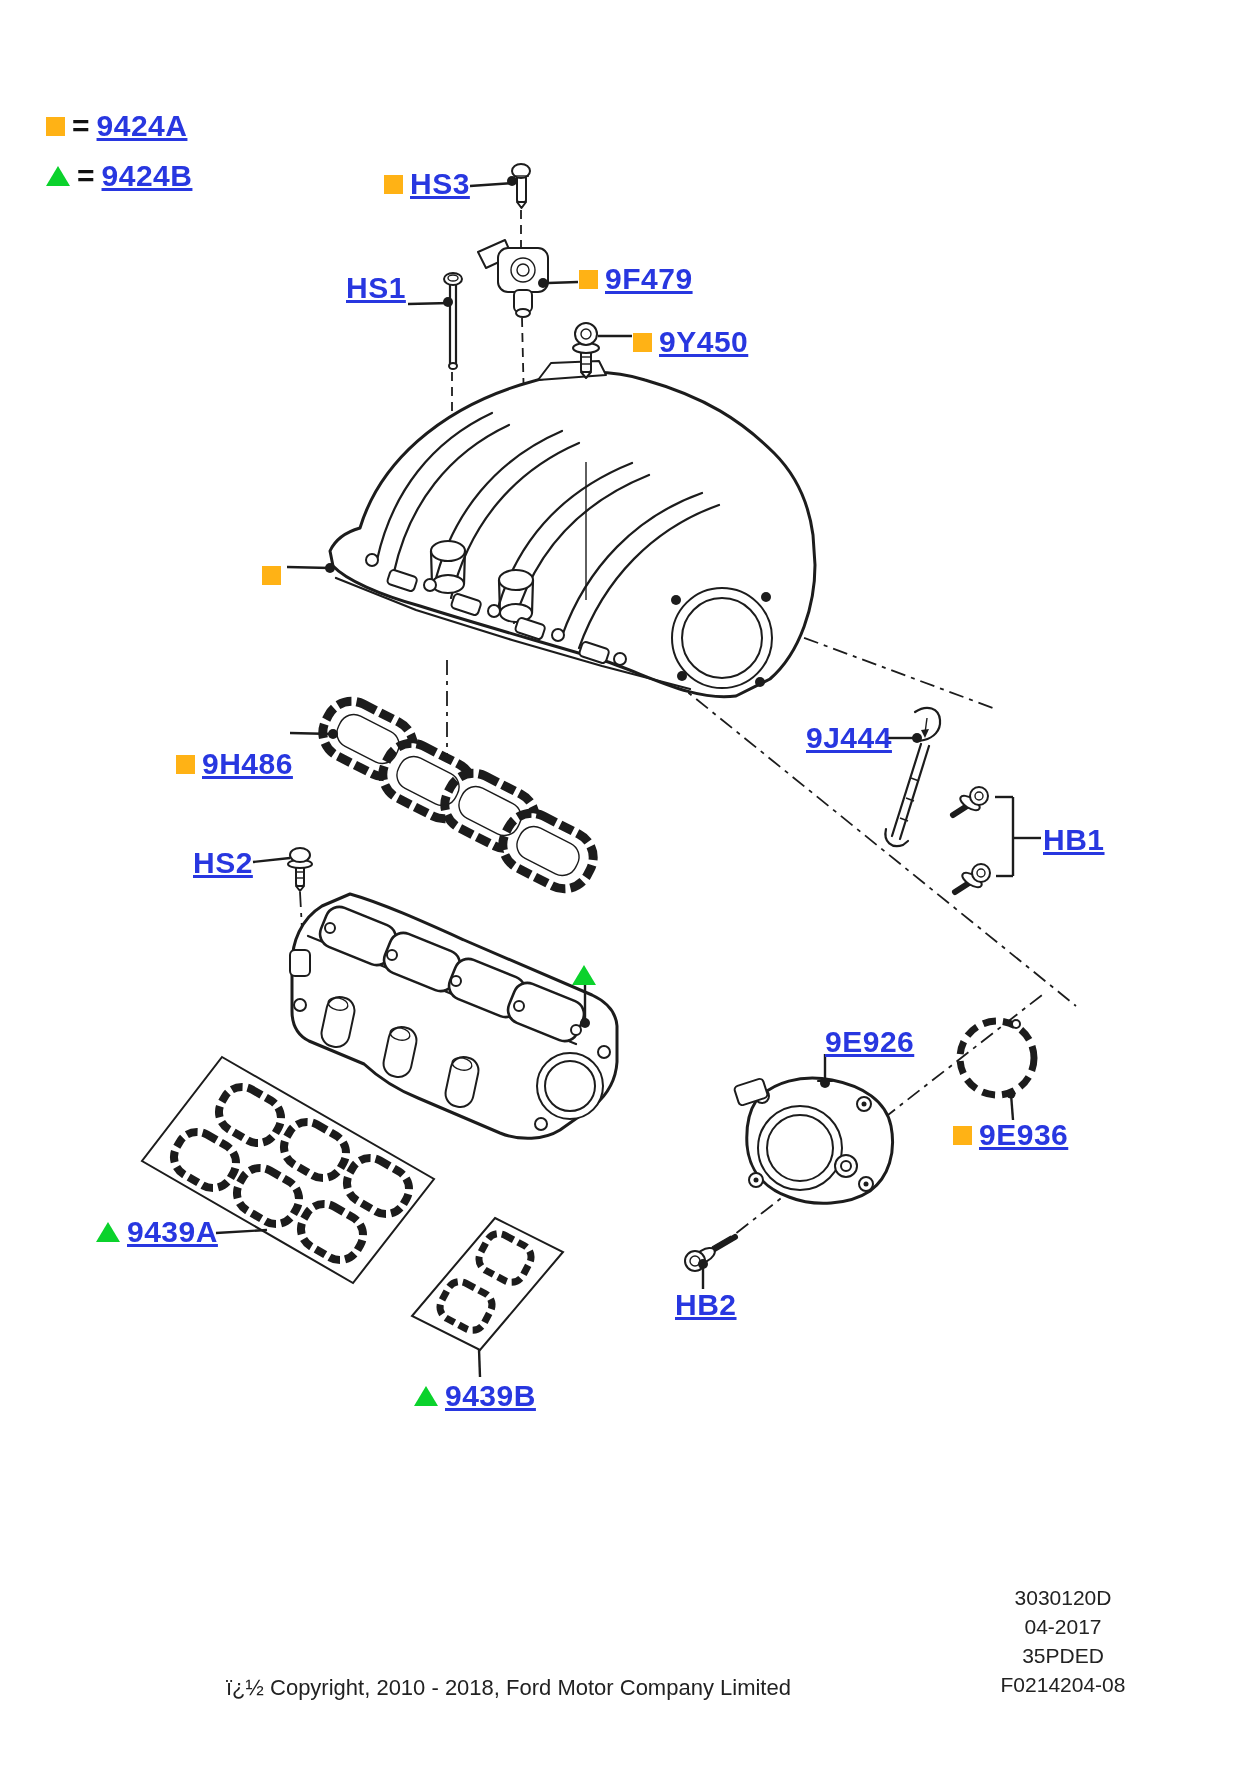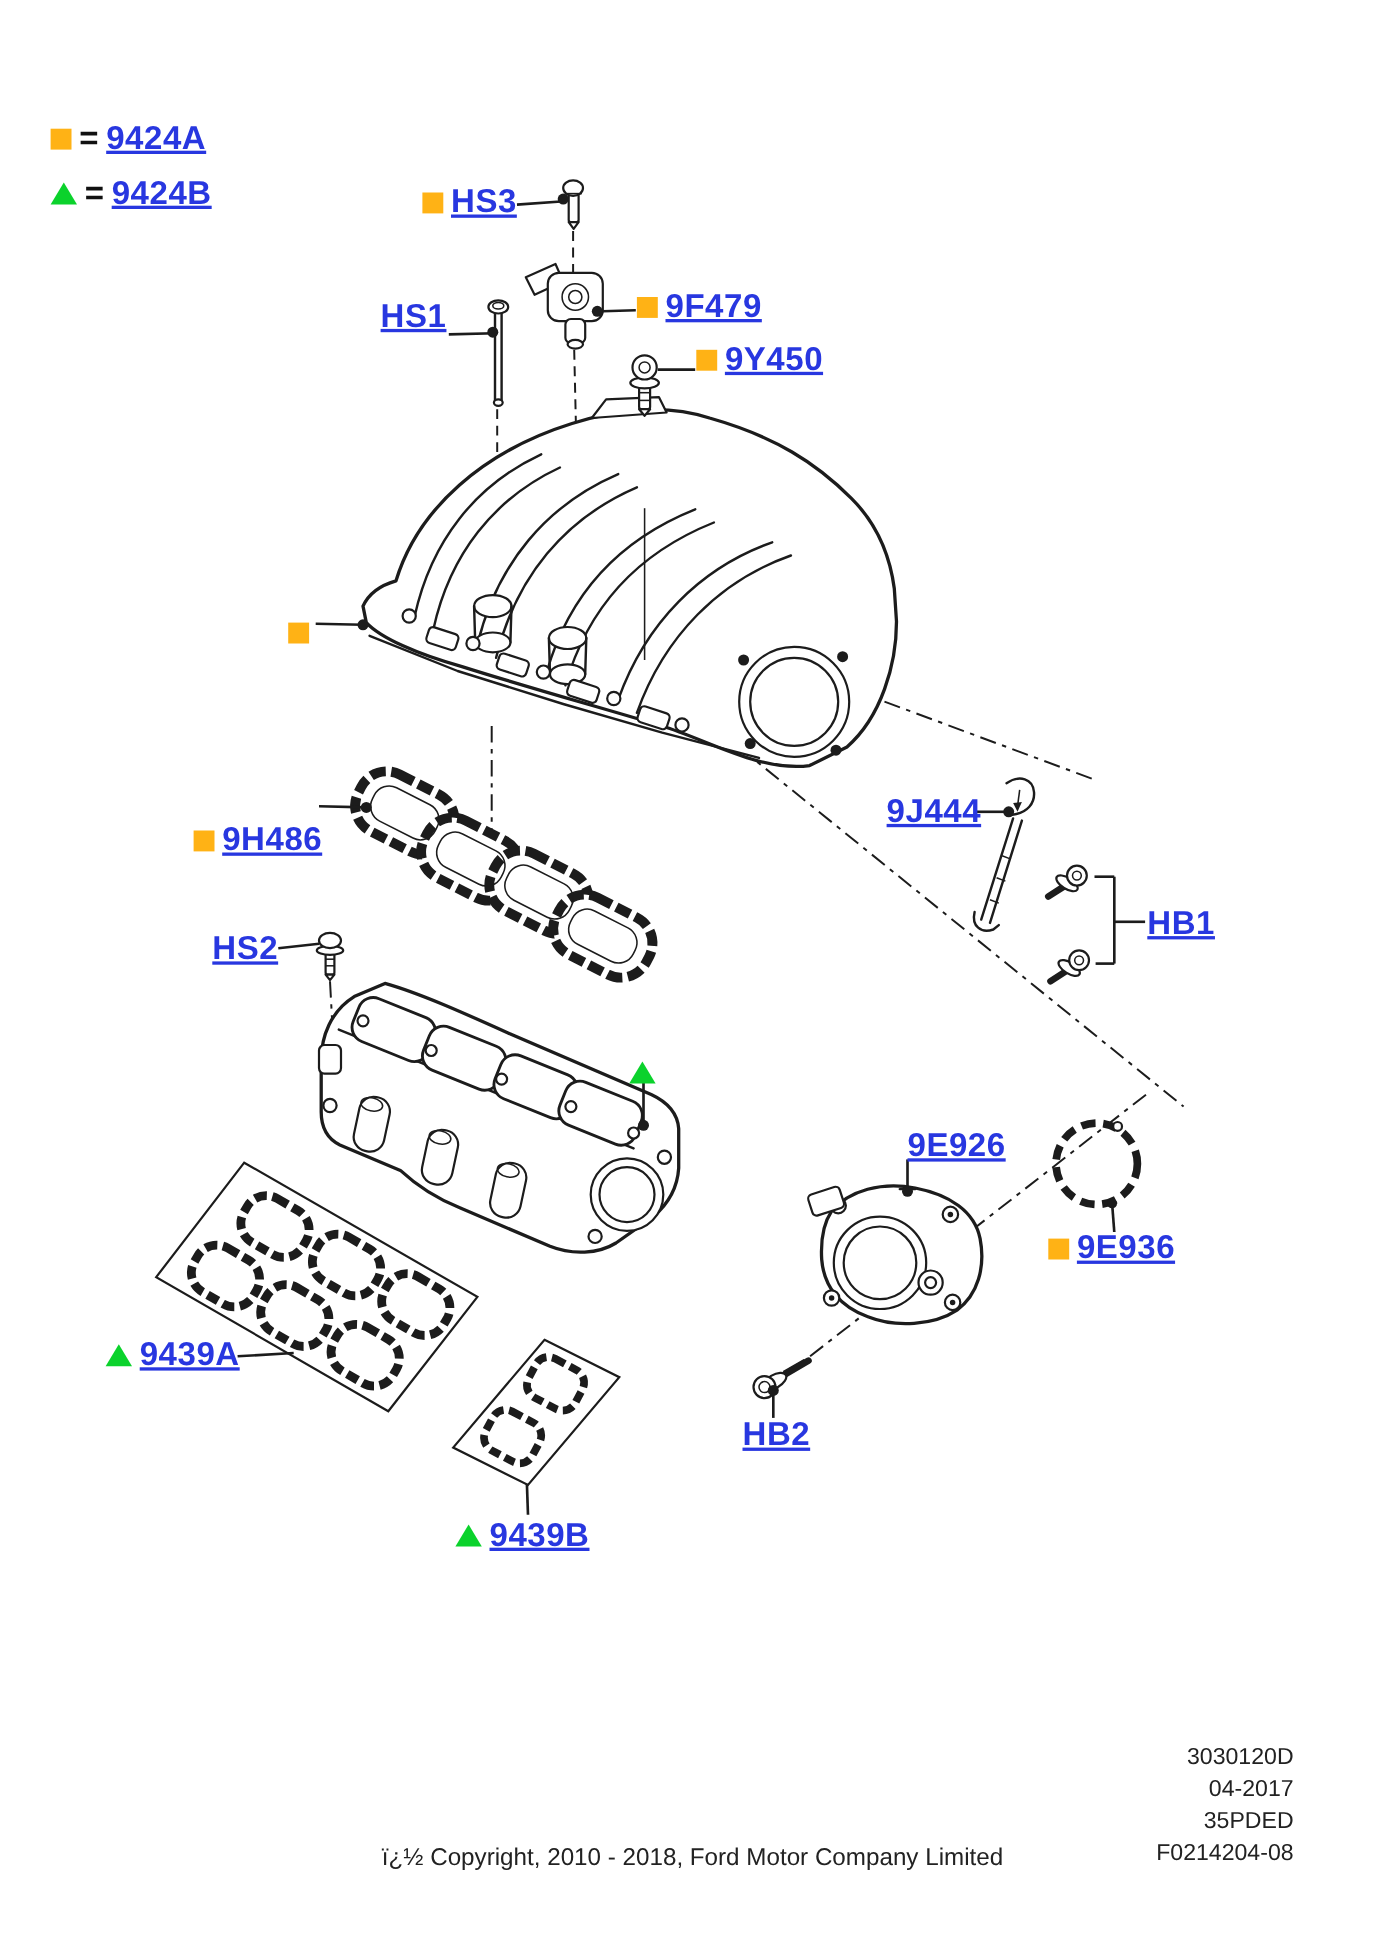--- a/index.html
+++ b/index.html
@@ -38,25 +38,25 @@
   }
   .label .code{letter-spacing:.5px;text-decoration:underline;}
   .sq{display:inline-block;width:19px;height:19px;background:var(--marker-orange);}
   .tri{display:inline-block;width:0;height:0;border-left:12px solid transparent;
        border-right:12px solid transparent;border-bottom:20px solid var(--marker-green);}
   .eq{color:#111;font-weight:bold;font-size:30px;}
   .legend{position:absolute;left:46px;top:110px;}
   .legend .label{position:static;margin-bottom:18px;}
   
   .copyright{
-    position:absolute;left:212px;top:1675px;width:700px;text-align:right;
+    position:absolute;left:226px;top:1675px;width:700px;text-align:left;
     color:#222;font-size:22px;font-weight:400;
   }
   .docblock{
-    position:absolute;left:950px;top:1583px;width:226px;text-align:right;
+    position:absolute;left:950px;top:1583px;width:226px;text-align:center;
     color:#222;font-size:21px;line-height:29px;font-weight:400;
   }
 </style>
 </head>
 <body>
 
 <div class="page">
 
   <svg class="art" width="1260" height="1782" viewBox="0 0 1260 1782">
 
@@ -321,21 +321,21 @@
 
   <div class="label" style="left:346px;top:272px">
     <span class="code">HS1</span>
   </div>
 
   <div class="label" style="left:579px;top:263px">
     <span class="sq"></span>
     <span class="code">9F479</span>
   </div>
 
-  <div class="label" style="left:633px;top:311px">
+  <div class="label" style="left:633px;top:326px">
     <span class="sq"></span>
     <span class="code">9Y450</span>
   </div>
 
   <div class="label" style="left:262px;top:559px">
     <span class="sq"></span>
   </div>
 
   <div class="label" style="left:176px;top:748px">
     <span class="sq"></span>

